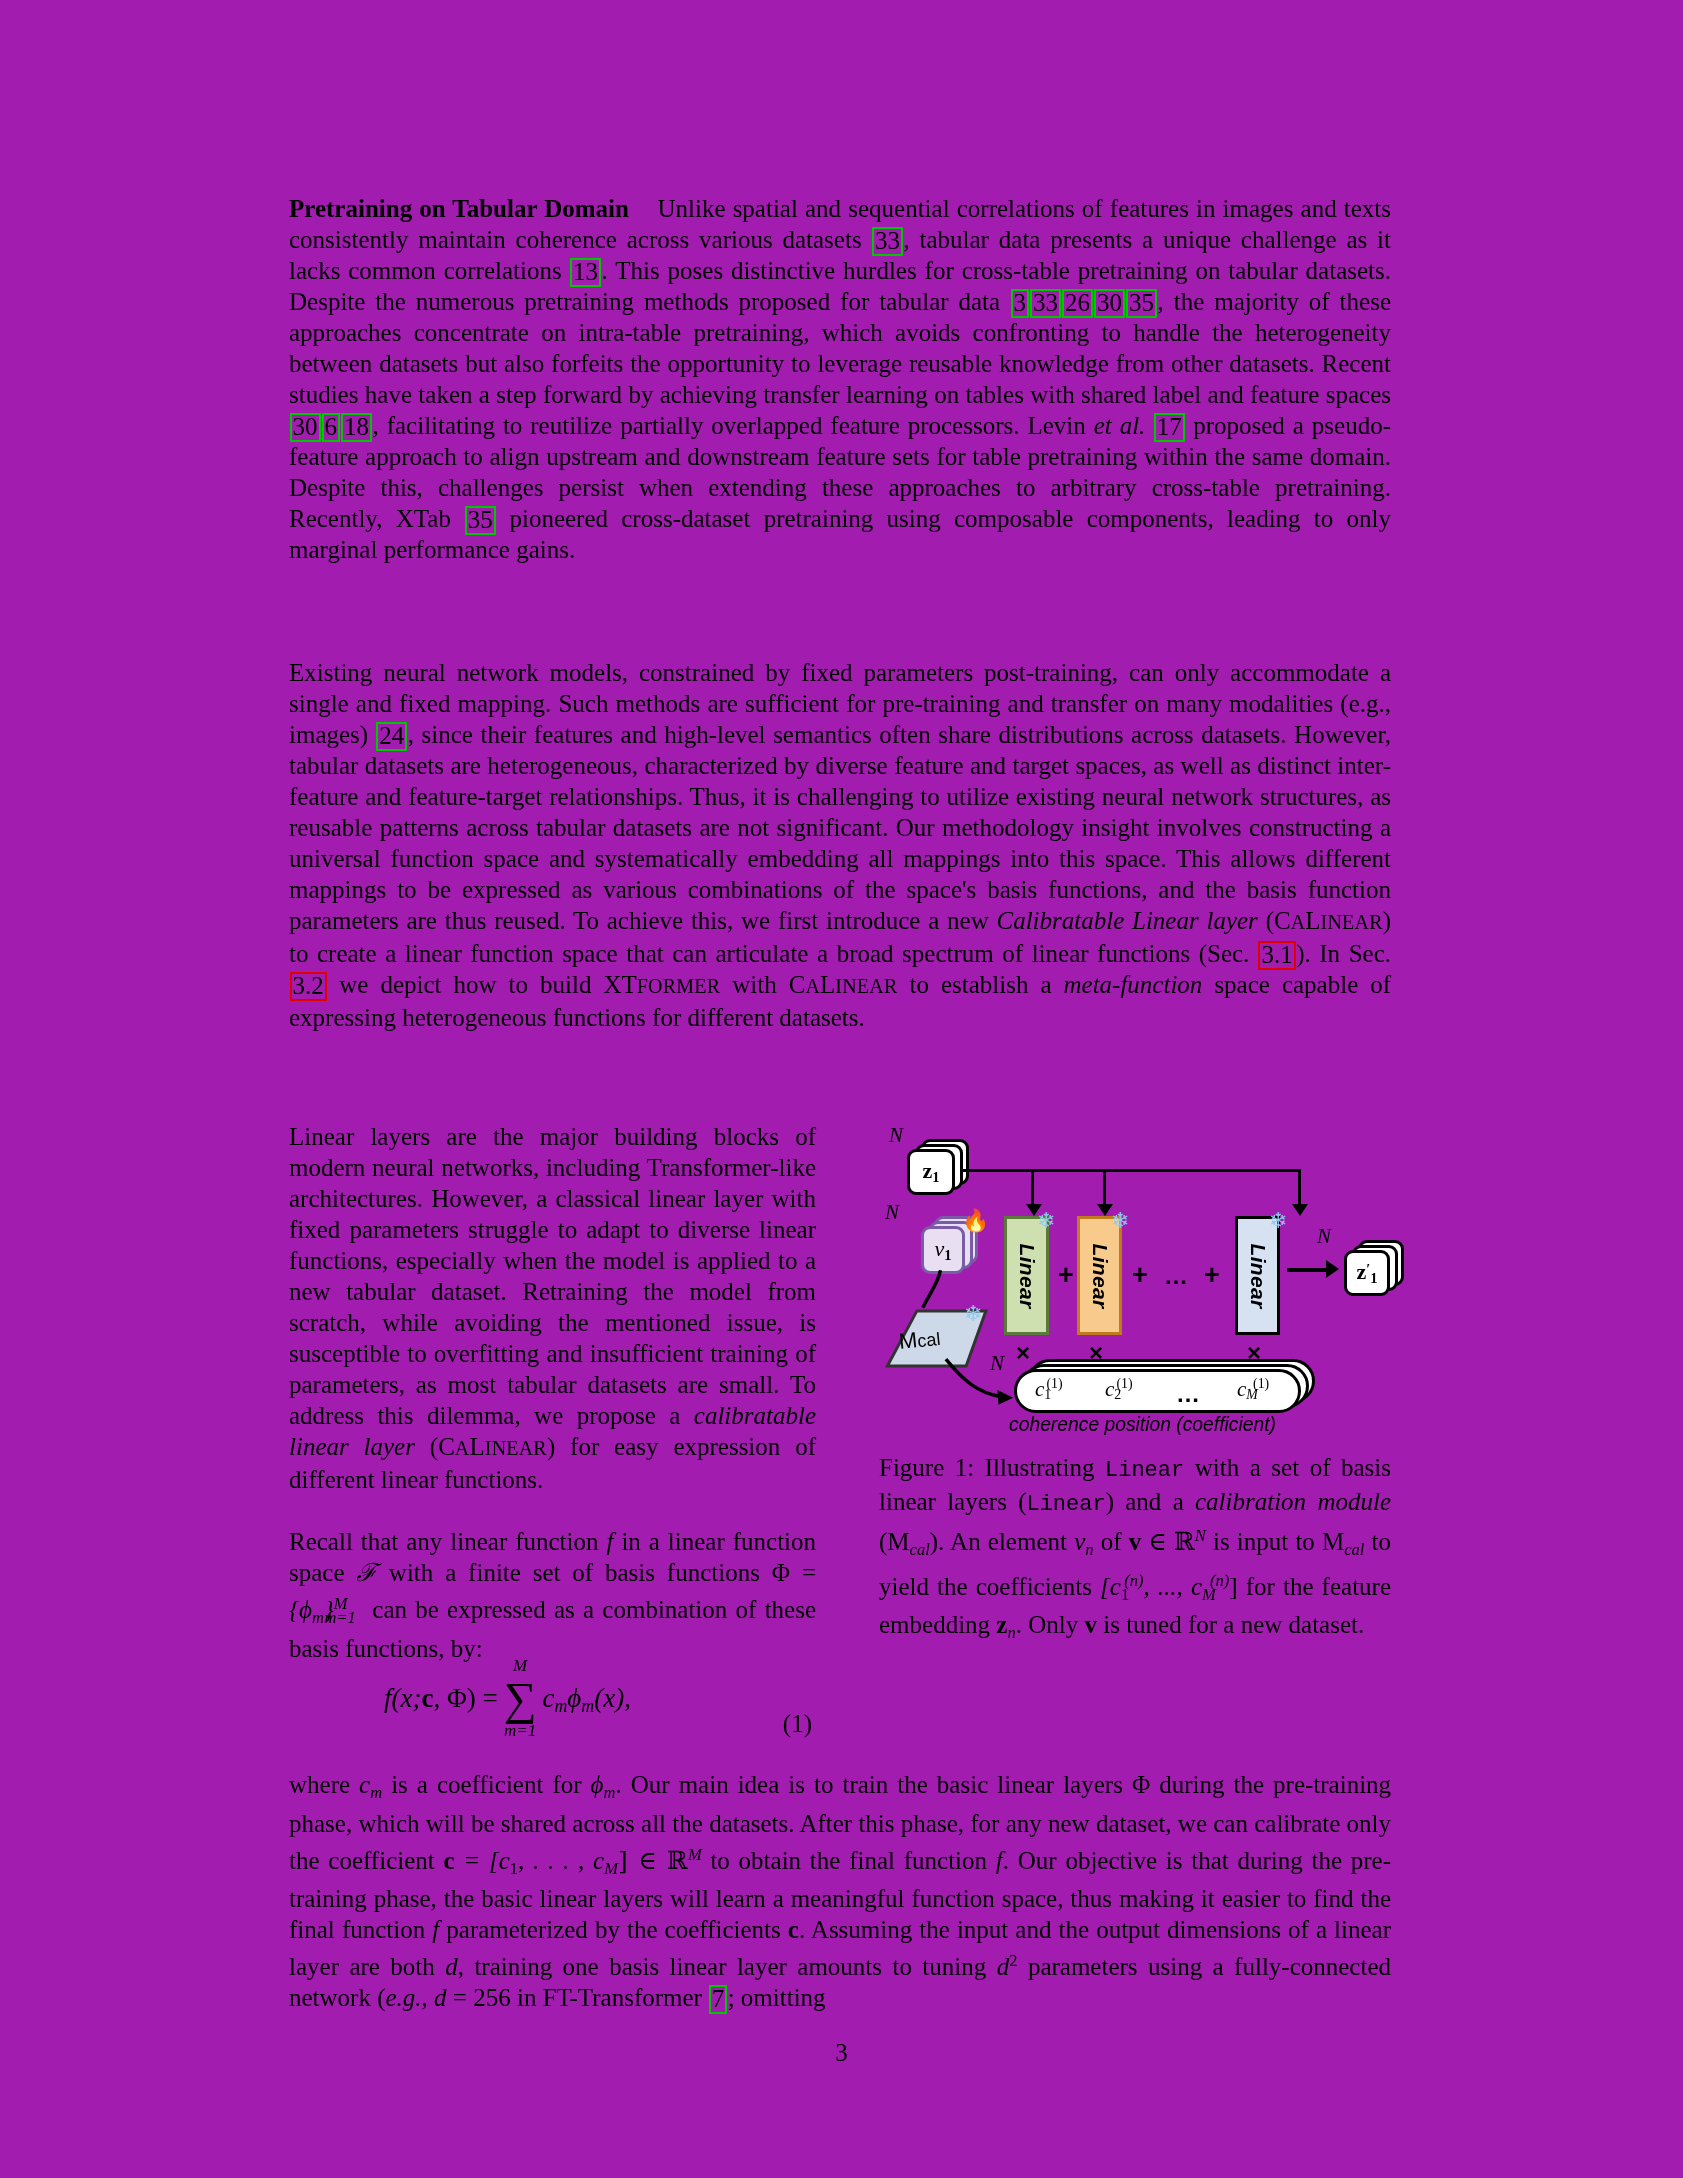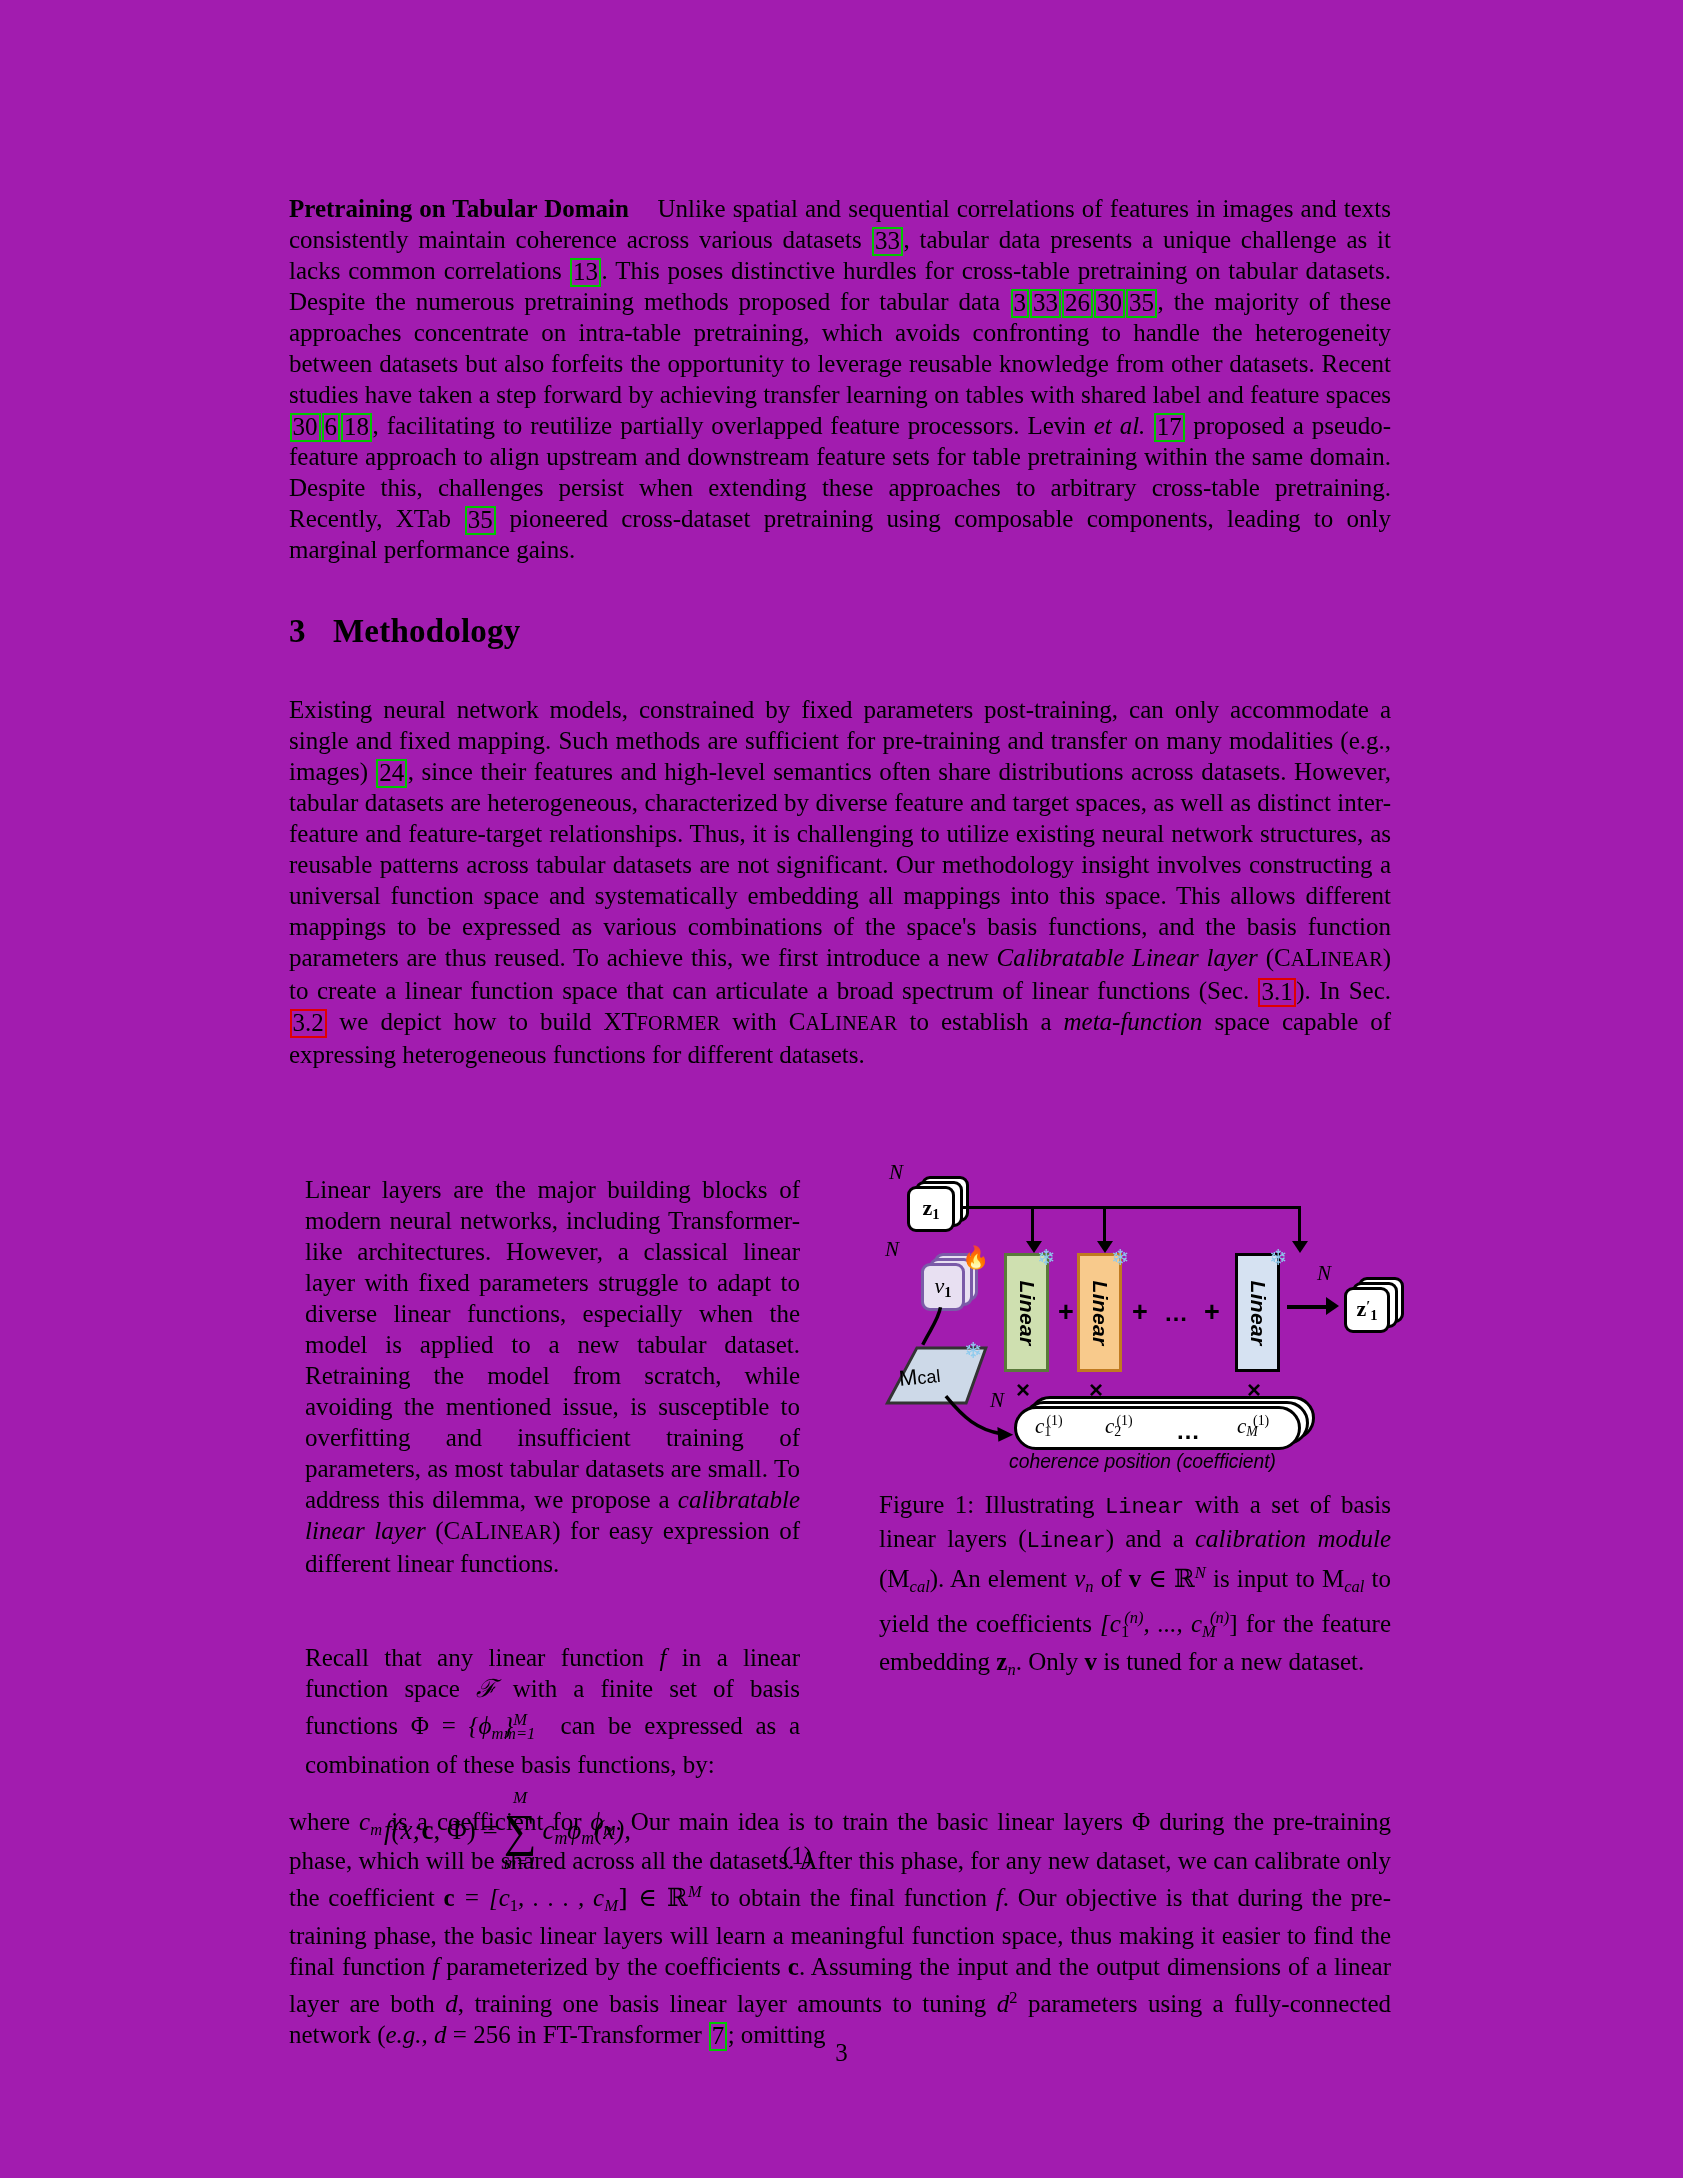--- a/index.html
+++ b/index.html
@@ -75,21 +75,21 @@
   .twocol {
     position: relative;
     width: 1102px;
   }
   .colL {
     position: absolute;
     left: 0; top: 0;
     width: 527px;
   }
   p.col-text {
-    margin: 16px;
+    margin: 0;
     font-size: 25px;
     line-height: 31px;
     text-align: justify;
   }
 
   
   .math { font-family: "Liberation Serif", serif; font-style: italic; }
   .mathup { font-style: normal; }
   .bsym { font-weight: bold; font-style: normal; }
   sub.mm { font-size: 0.66em; font-style: italic; vertical-align: -0.28em; }
@@ -250,21 +250,20 @@
 <body>
 
 <div class="page">
 
   <div class="content">
 
     <p class="body-text"><span class="bold">Pretraining on Tabular Domain</span>&nbsp;&nbsp;&nbsp;&nbsp;<span>Unlike spatial and sequential correlations of features in images and texts consistently maintain coherence across various datasets</span> <span class="cite">33</span><span>, tabular data presents a unique challenge as it lacks common correlations</span> <span class="cite">13</span><span>. This poses distinctive hurdles for cross-table pretraining on tabular datasets. Despite the numerous pretraining methods proposed for tabular data</span> <span class="cite">3</span><span class="cite">33</span><span class="cite">26</span><span class="cite">30</span><span class="cite">35</span><span>, the majority of these approaches concentrate on intra-table pretraining, which avoids confronting to handle the heterogeneity between datasets but also forfeits the opportunity to leverage reusable knowledge from other datasets. Recent studies have taken a step forward by achieving transfer learning on tables with shared label and feature spaces</span> <span class="cite">30</span><span class="cite">6</span><span class="cite">18</span><span>, facilitating to reutilize partially overlapped feature processors. Levin</span> <span class="it">et al.</span> <span class="cite">17</span> <span>proposed a pseudo-feature approach to align upstream and downstream feature sets for table pretraining within the same domain. Despite this, challenges persist when extending these approaches to arbitrary cross-table pretraining. Recently, XTab</span> <span class="cite">35</span> <span>pioneered cross-dataset pretraining using composable components, leading to only marginal performance gains.</span></p>
 
     <div style="height:48px"></div>
 
-    <h2 class="sec"><span class="num">3</span><span>Methodology</span></h2>
 
     <div style="height:44px"></div>
 
     <p class="body-text"><span>Existing neural network models, constrained by fixed parameters post-training, can only accommodate a single and fixed mapping. Such methods are sufficient for pre-training and transfer on many modalities (e.g., images)</span> <span class="cite">24</span><span>, since their features and high-level semantics often share distributions across datasets. However, tabular datasets are heterogeneous, characterized by diverse feature and target spaces, as well as distinct inter-feature and feature-target relationships. Thus, it is challenging to utilize existing neural network structures, as reusable patterns across tabular datasets are not significant. Our methodology insight involves constructing a universal function space and systematically embedding all mappings into this space. This allows different mappings to be expressed as various combinations of the space's basis functions, and the basis function parameters are thus reused. To achieve this, we first introduce a new</span> <span class="it">Calibratable Linear layer</span> <span>(</span><span class="smcap-first">C</span><span class="smcap-rest">A</span><span class="smcap-first">L</span><span class="smcap-rest">INEAR</span><span>)</span> <span>to create a linear function space that can articulate a broad spectrum of linear functions (Sec.</span> <span class="cite redbox">3.1</span><span>). In Sec.</span> <span class="cite redbox">3.2</span> <span>we depict how to build XT</span><span class="smcap-rest">FORMER</span> <span>with</span> <span class="smcap-first">C</span><span class="smcap-rest">A</span><span class="smcap-first">L</span><span class="smcap-rest">INEAR</span> <span>to establish a</span> <span class="it">meta-function</span> <span>space capable of expressing heterogeneous functions for different datasets.</span></p>
 
     <div style="height:48px"></div>
 
 
     <div style="height:40px"></div>
 

